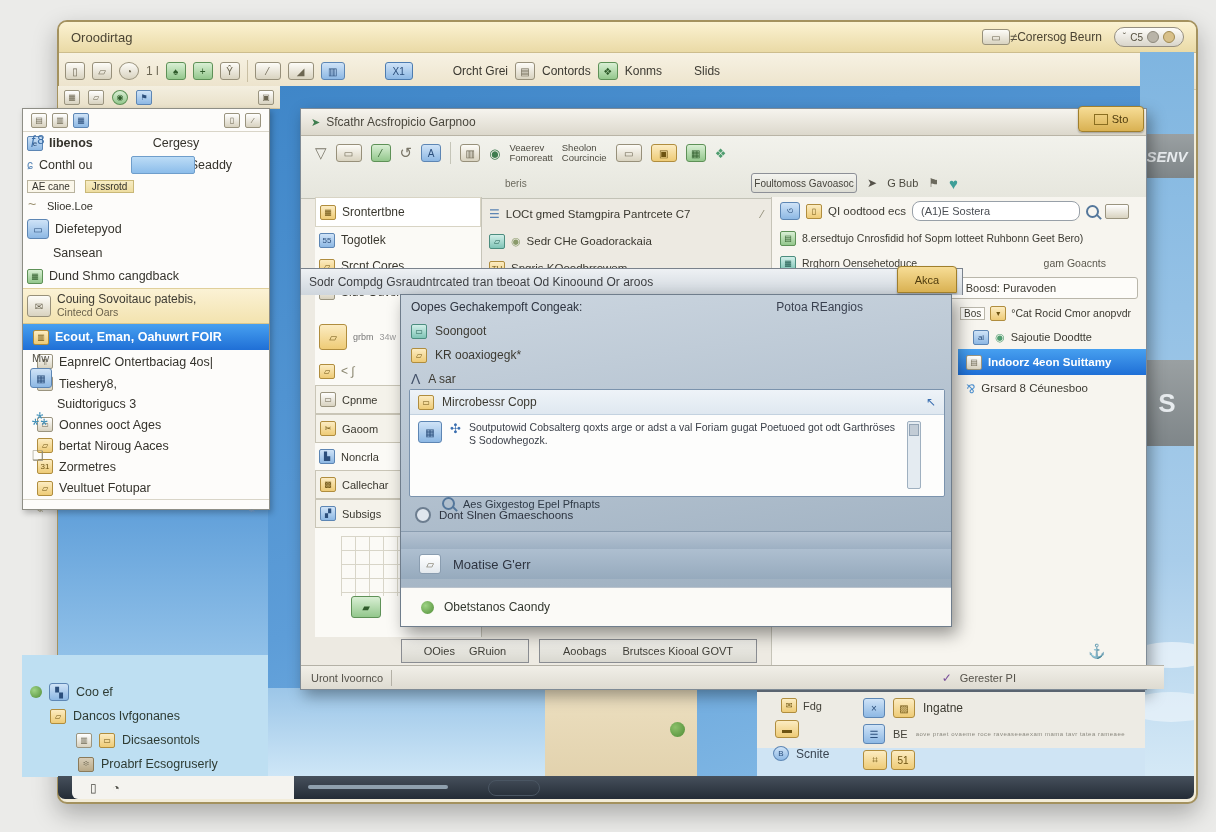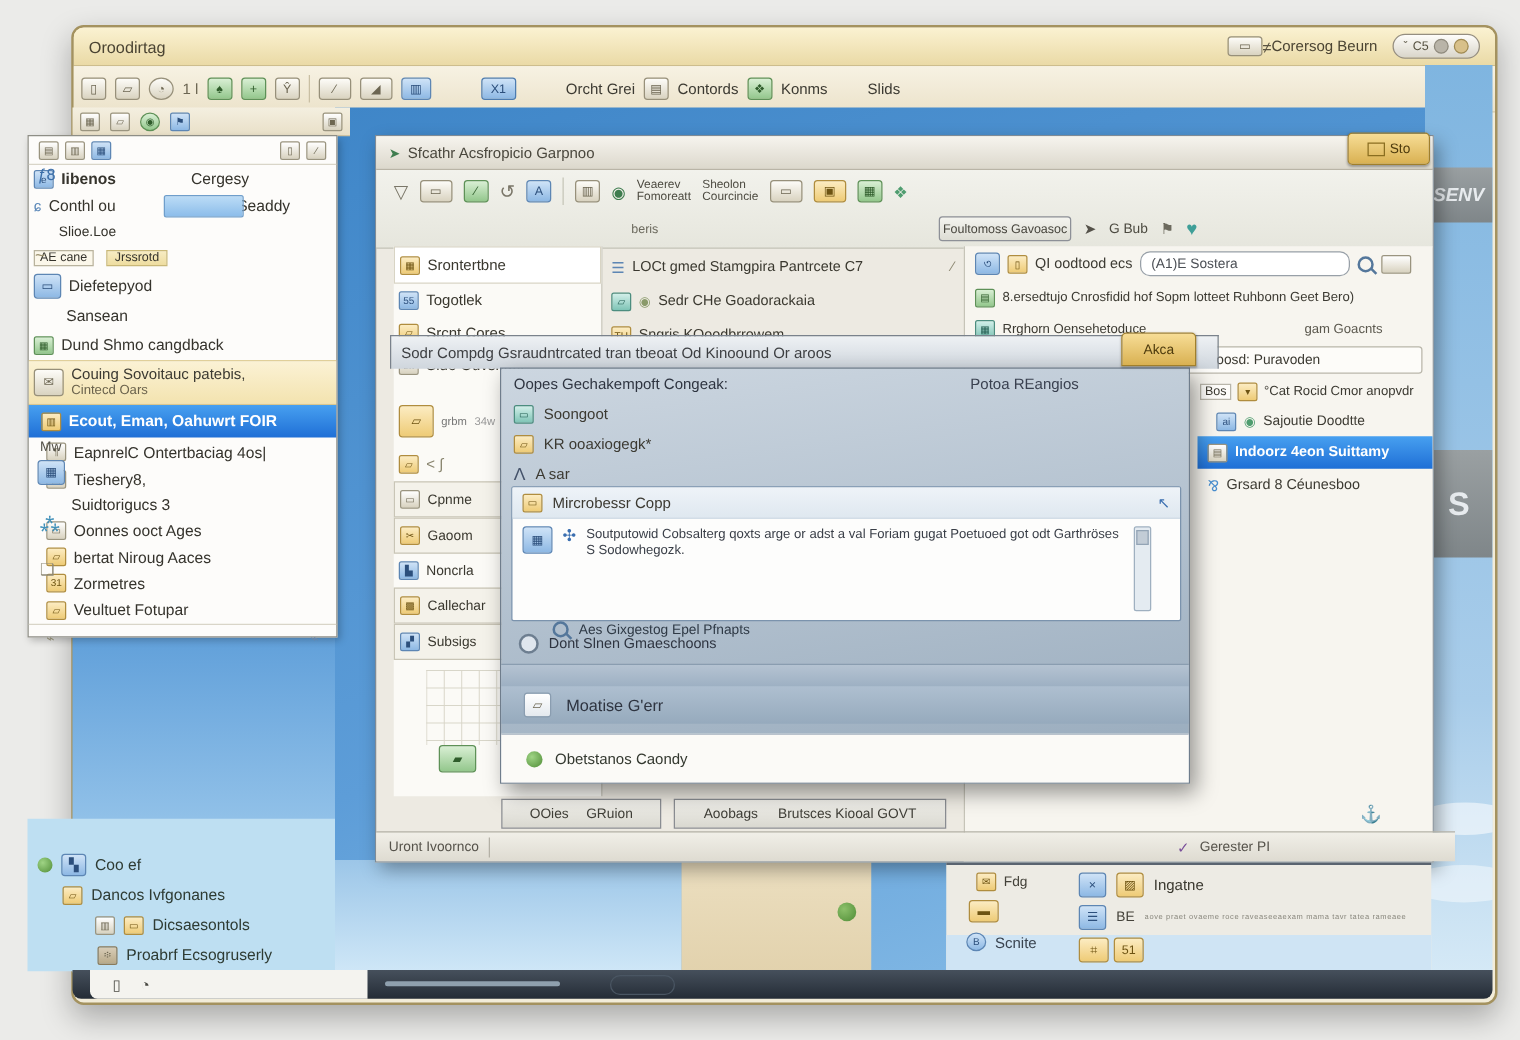--- a/index.html
+++ b/index.html
@@ -134,27 +134,27 @@
     <span style="margin-left:54px">Cergesy</span>
   </div>
 
   <div class="lprow" style="height:22px;position:relative">
     <span style="font-size:12px;color:#5b88b8">ɕ</span>
     <span>Conthl ou</span>
     <span style="position:absolute;left:108px;top:2px;width:62px;height:16px;background:linear-gradient(#bcdcf6,#8cbdea);border:1px solid #6f9ecb;border-radius:2px"></span>
     <span style="margin-left:78px">la Seaddy</span>
   </div>
 
+  <div class="lprow" style="height:20px;gap:10px">
+    <span style="font-size:10px;border:1px solid #b9b39e;padding:0 4px;background:#fbf7ea">AE cane</span>
+    <span style="font-size:10px;border:1px solid #c9b878;padding:0 6px;background:linear-gradient(#f7ecc4,#eeddA0)">Jrssrotd</span>
+  </div>
   <div class="lprow" style="height:20px">
     <span style="width:14px"></span>
     <span style="font-size:11px">Slioe.Loe</span>
-  </div>
-  <div class="lprow" style="height:20px;gap:10px">
-    <span style="font-size:10px;border:1px solid #b9b39e;padding:0 4px;background:#fbf7ea">AE cane</span>
-    <span style="font-size:10px;border:1px solid #c9b878;padding:0 6px;background:linear-gradient(#f7ecc4,#eeddA0)">Jrssrotd</span>
   </div>
   <div class="lprow" style="height:26px">
     <span class="ic gic blueic" style="width:20px;height:18px">▭</span>
     <span>Diefetepyod</span>
   </div>
   <div class="lprow" style="height:22px">
     <span style="width:20px"></span>
     <span>Sansean</span>
   </div>
   <div class="lprow" style="height:24px">
@@ -397,21 +397,21 @@
   <div class="a statusbar r" style="left:0;top:556px;width:843px;height:23px;padding:0 10px;gap:8px">
     <span>Uront Ivoornco</span>
     <span class="vline" style="height:16px;background:#b4b1a6"></span>
     <span style="flex:1"></span>
     <span style="font-size:12px;color:#7a4f9a">✓</span>
     <span>Gerester PI</span>
     <span style="width:130px"></span>
   </div>
 </div>
 
-<div class="a modal-title" style="left:312px;top:268px;width:645px;height:26px">
+<div class="a modal-title" style="left:300px;top:268px;width:645px;height:26px">
   <span class="tx">Sodr  Compdg Gsraudntrcated tran tbeoat Od Kinoound Or aroos</span>
 </div>
 <div class="a modal-body" style="left:400px;top:294px;width:550px;height:331px">
   <div class="r" style="height:24px;padding:0 10px;gap:8px">
     <span style="font-size:12px;color:#2e3440">Oopes Gechakempoft Congeak:</span>
     <span style="flex:1"></span>
     <span style="font-size:12px;color:#3a4150">Potoa REangios</span>
     <span style="width:70px"></span>
   </div>
   <div class="r" style="height:24px;padding:0 10px;gap:8px">

